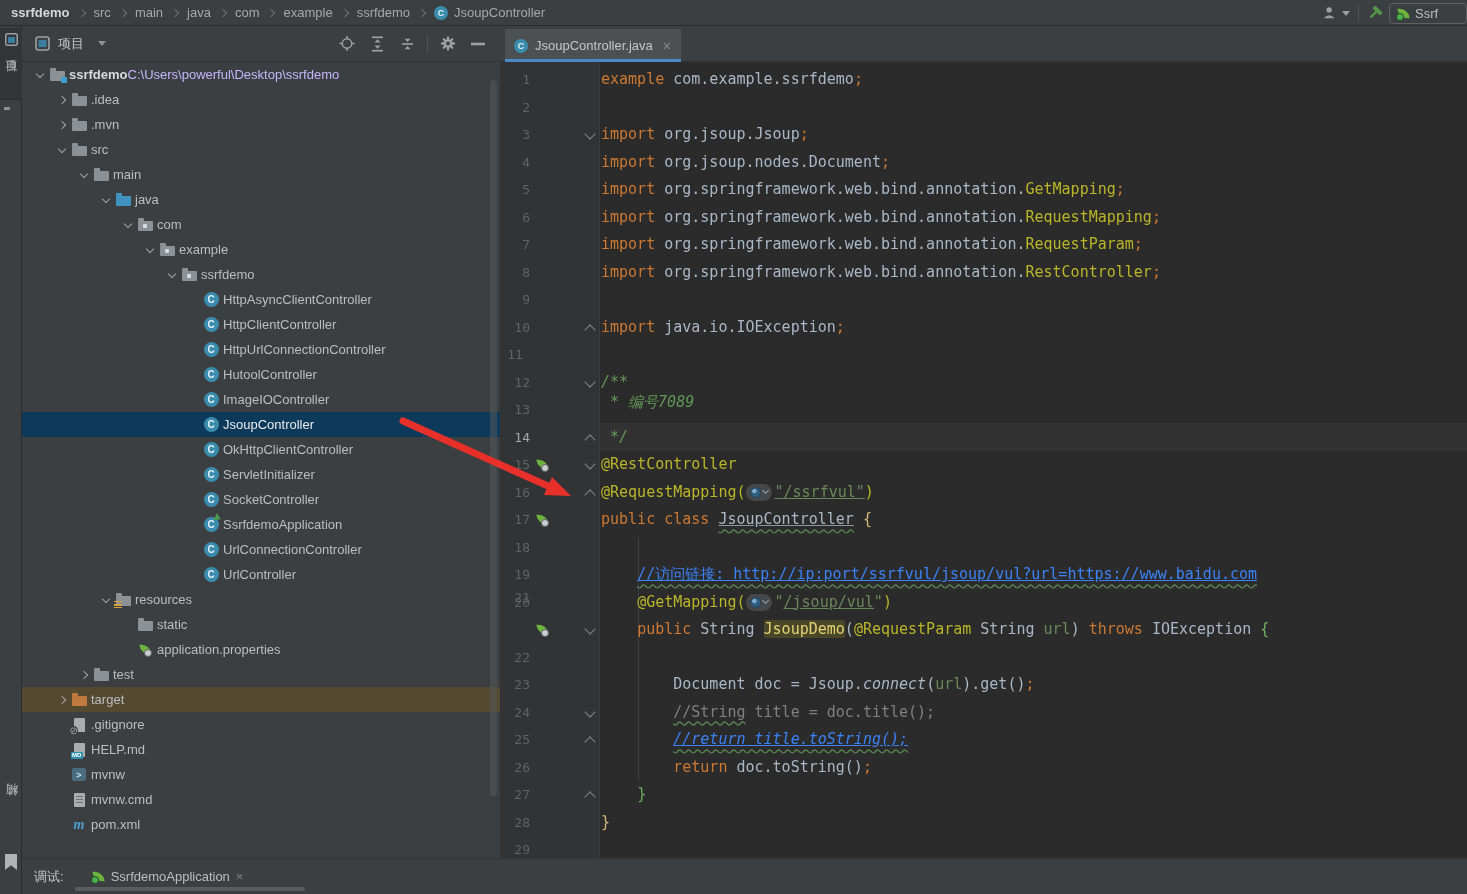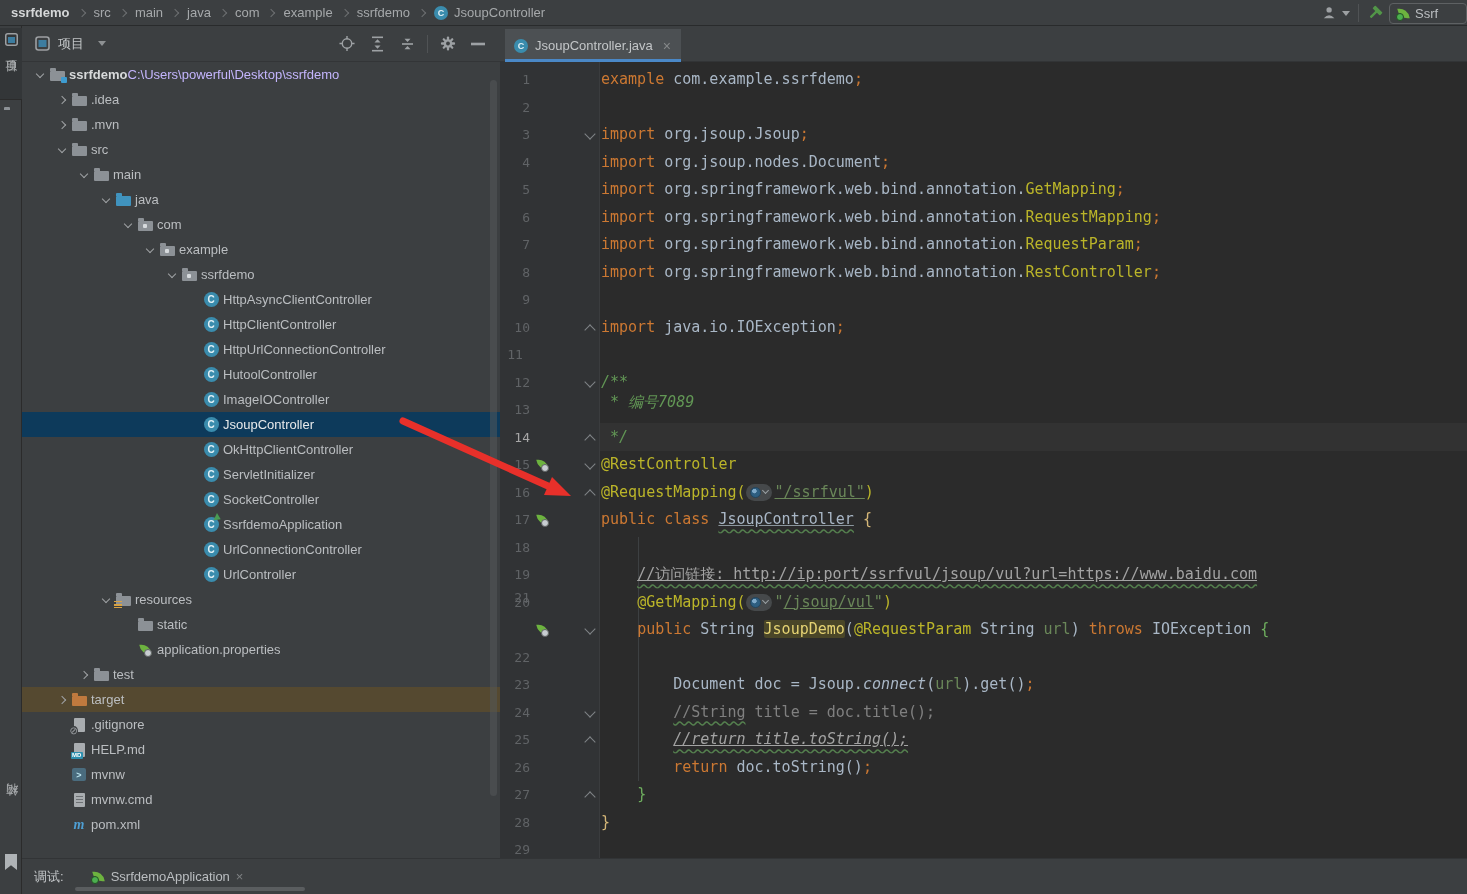--- a/index.html
+++ b/index.html
@@ -117,21 +117,21 @@
   .gfold.d { transform:rotate(45deg); margin-top:9px; }
   .gfold.u { transform:rotate(-135deg); margin-top:12px; }
   #code { position:absolute; left:0; top:0; width:967px; }
   .cline { position:absolute; left:0; width:967px; height:27.5px; line-height:27.5px;
     padding-left:101px; font-size:15px; white-space:pre; color:#A9B7C6; }
   .indent-guide { position:absolute; left:138px; width:1px; background:#3D4042; }
   
   .k { color:#CC7832; } .p { color:#A9B7C6; } .a { color:#BBB529; } .s { color:#6A8759; }
   .su { color:#6A8759; text-decoration:underline; }
   .c { color:#808080; }
-  .cu { color:#a3a3a3; text-decoration:underline; }
+  .cu { color:#3b82f6; text-decoration:underline; }
   .cw { text-decoration:underline wavy #54804E; text-underline-offset:4px; }
   .pu { color:#A9B7C6; text-decoration:underline; text-decoration-color:#8A959C; }
   .d { color:#629755; font-style:italic; }
   .st { color:#A9B7C6; font-style:italic; }
   .hl { color:#E4D273; background:#4A4628; border-radius:2px; }
   .yb { color:#D5B778; } .gb { color:#6FAF5F; }
   .pill { display:inline-flex; align-items:center; height:17px; background:#46494B; border-radius:9px;
     padding:0 4px; margin-right:3px; vertical-align:middle; gap:2px; }
   .pill .globe { width:11px; height:11px; border-radius:50%;
     background:radial-gradient(circle at 38% 35%, #7FA9C8 0 2px, #2E5E80 2.5px 100%); border:1px solid #23455E; }

